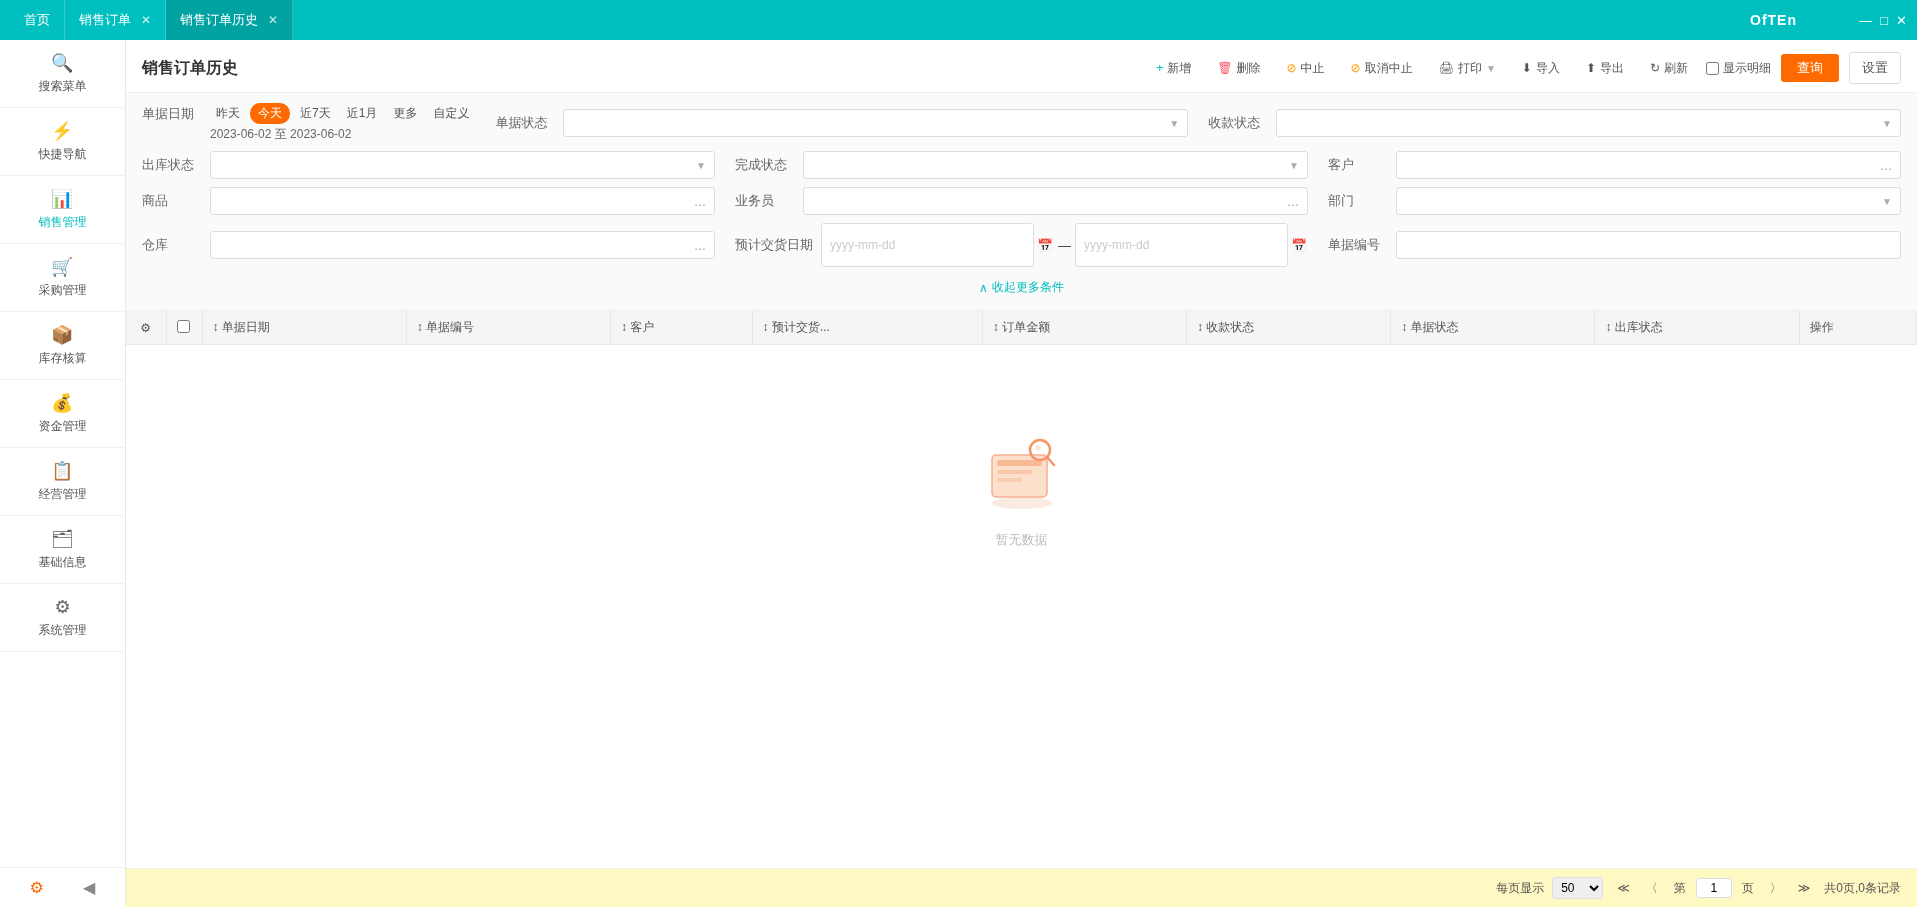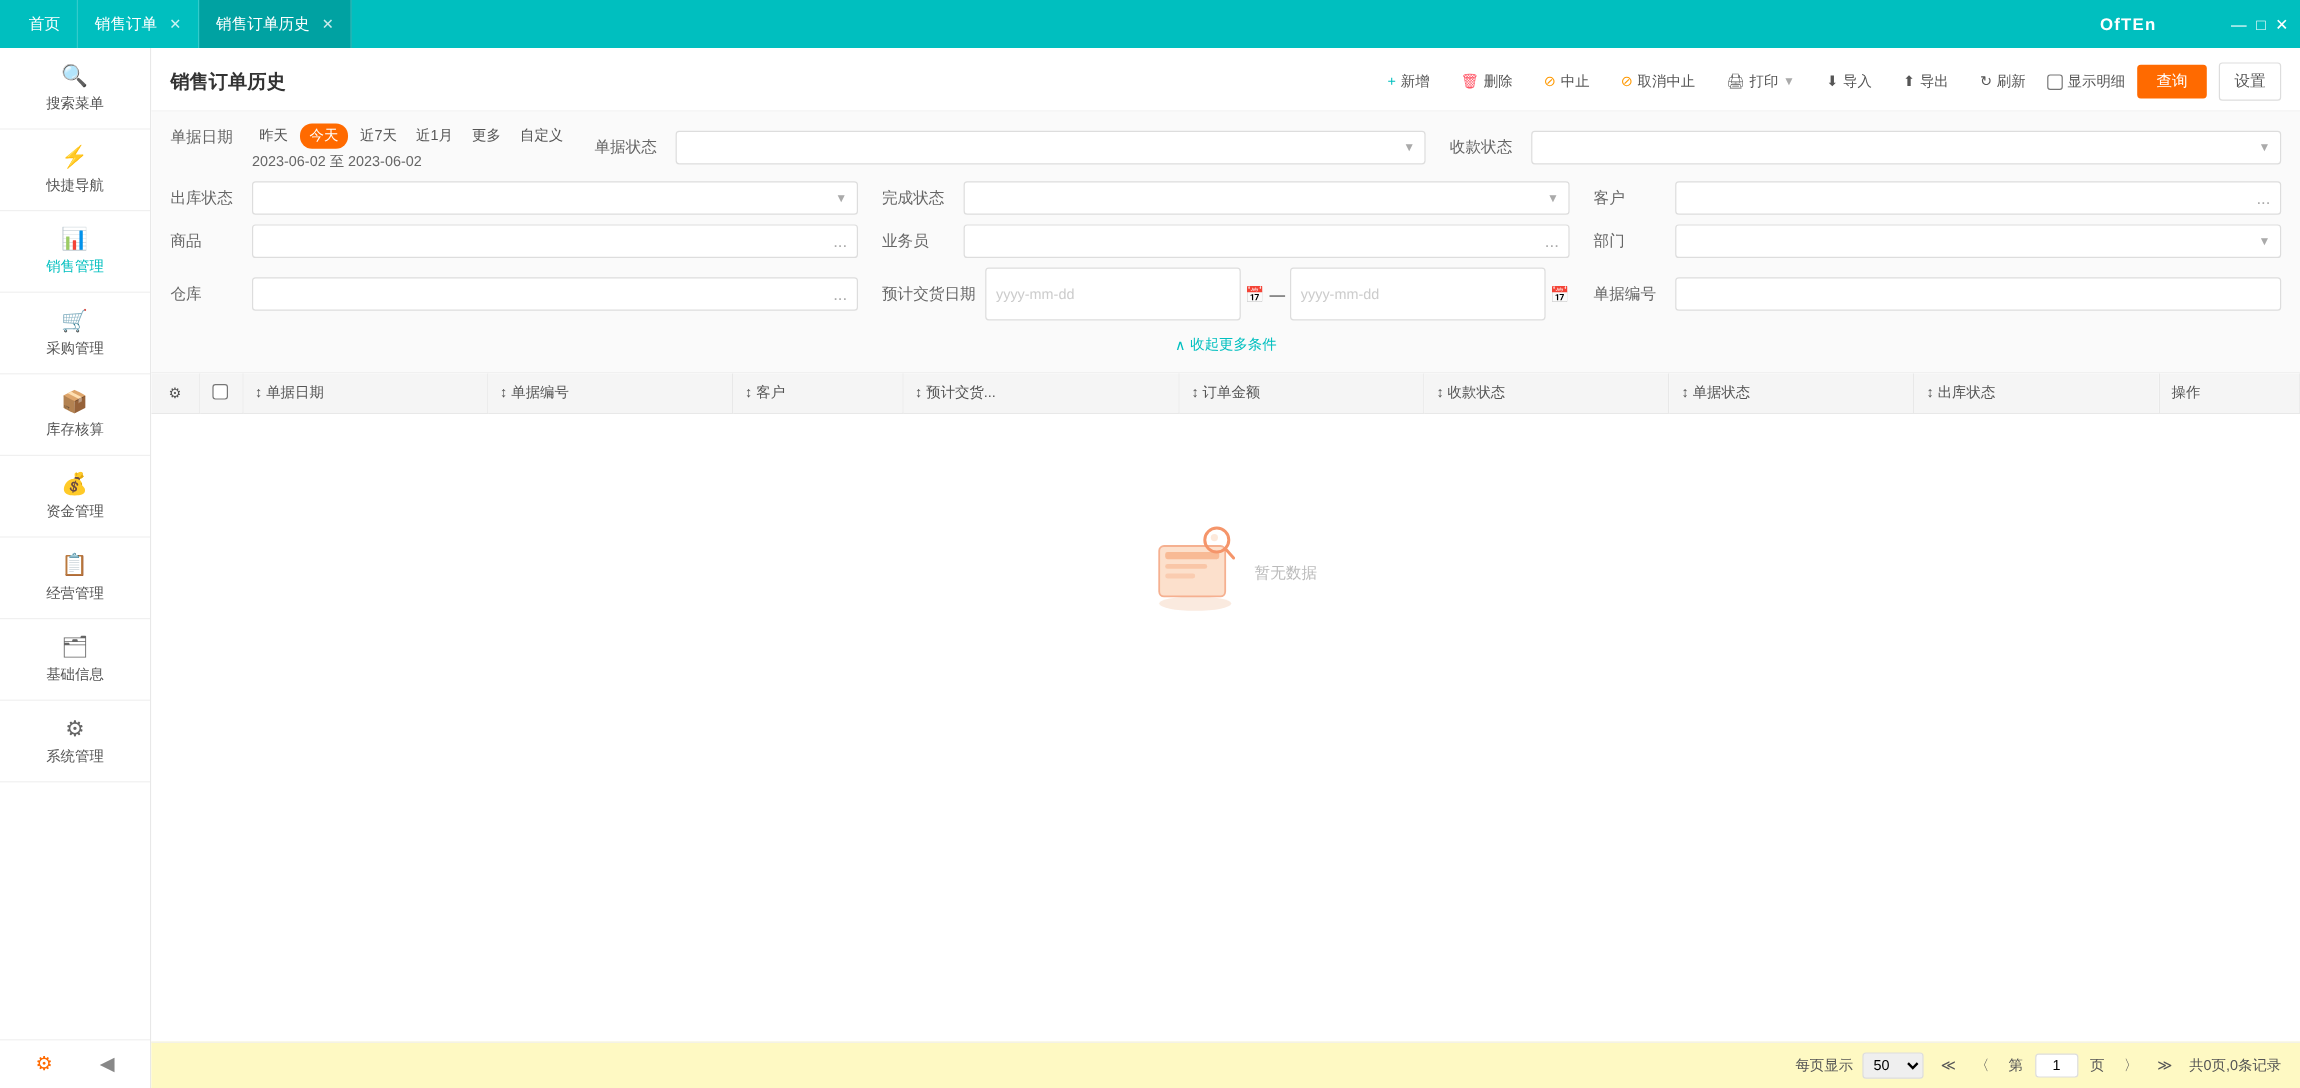--- a/index.html
+++ b/index.html
@@ -295,23 +295,23 @@
       text-align: left;
       border-bottom: 1px solid #e8e8e8;
       border-right: 1px solid #e8e8e8;
       color: #555;
       font-weight: normal;
       white-space: nowrap;
     }
     .data-table th:first-child { width: 40px; text-align: center; }
     .empty-state {
       display: flex;
-      flex-direction: row;
-      align-items: center;
-      justify-content: center;
+      flex-direction: column;
+      align-items: center;
+      justify-content: flex-start;
       padding: 80px 0;
       color: #ccc;
     }
     .empty-icon {
       width: 100px;
       height: 90px;
       margin-bottom: 16px;
     }
     .empty-text { font-size: 13px; color: #bbb; }
 

